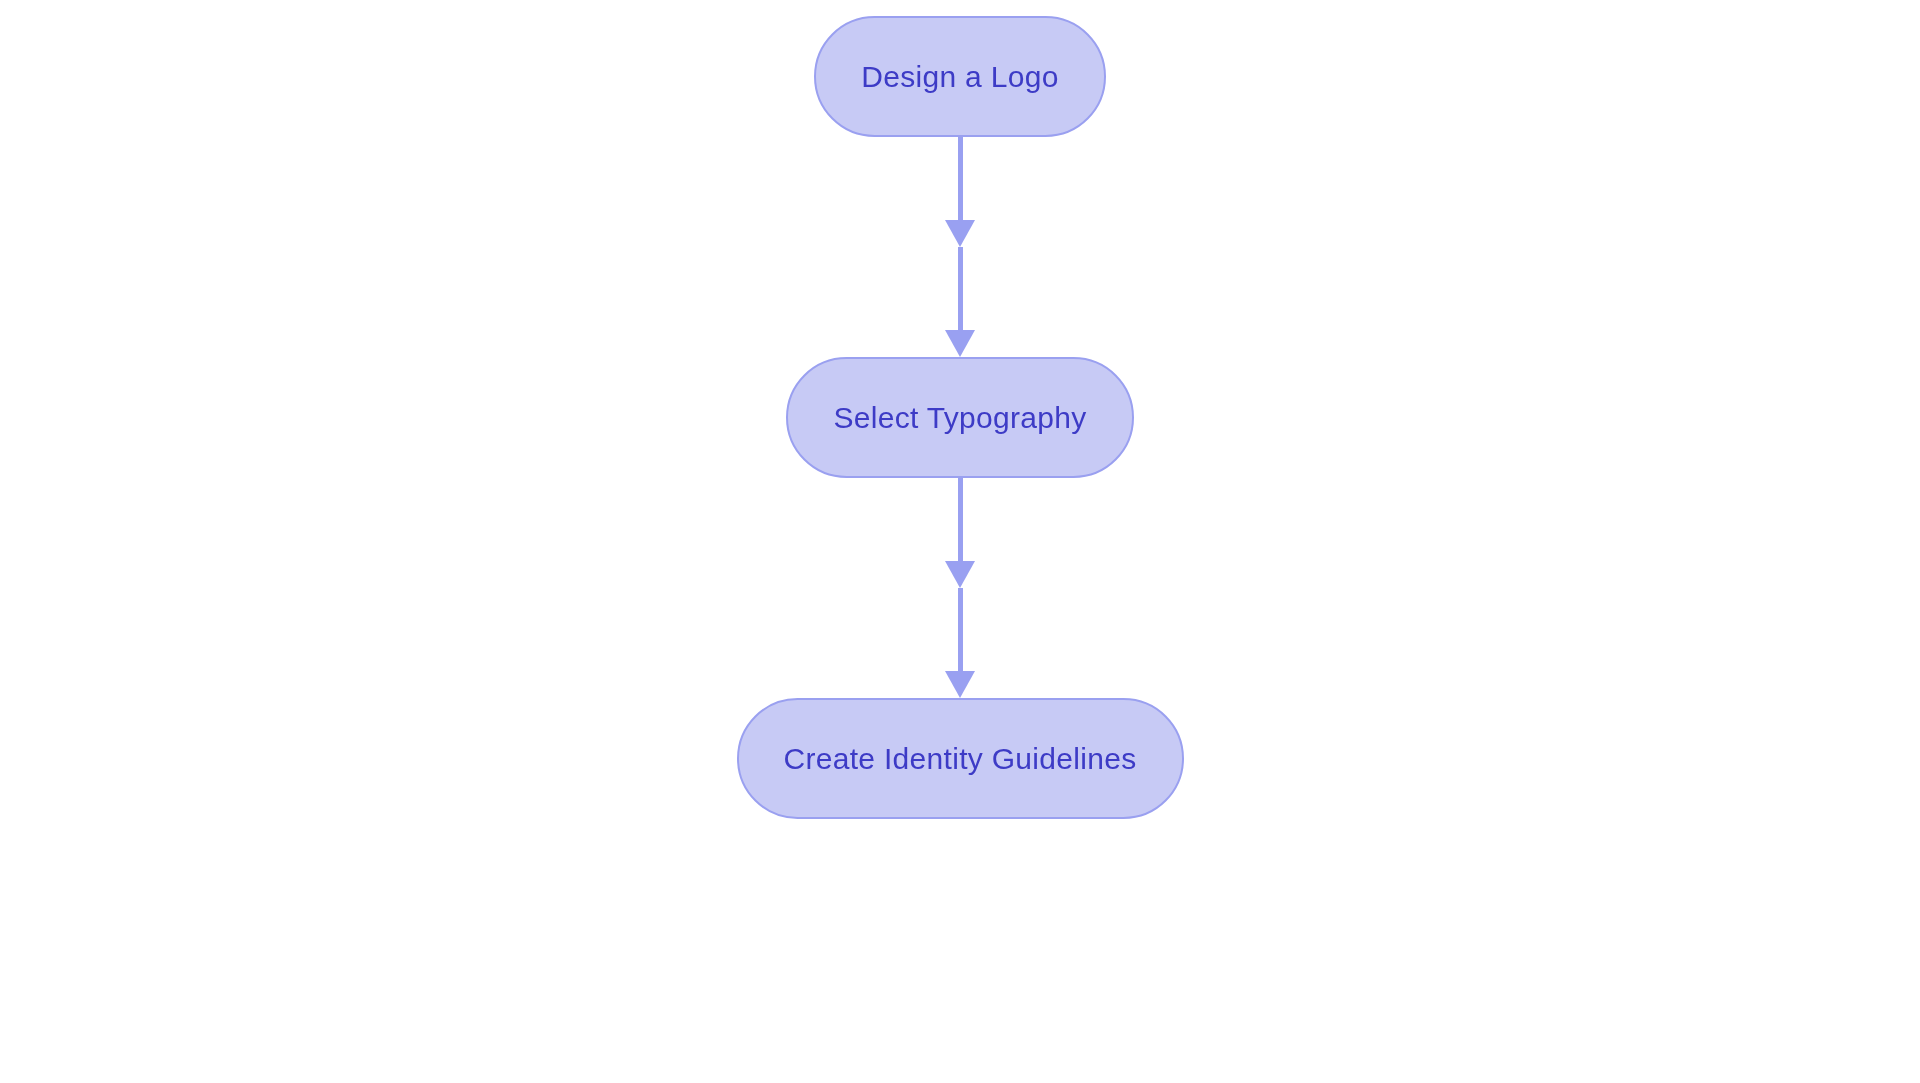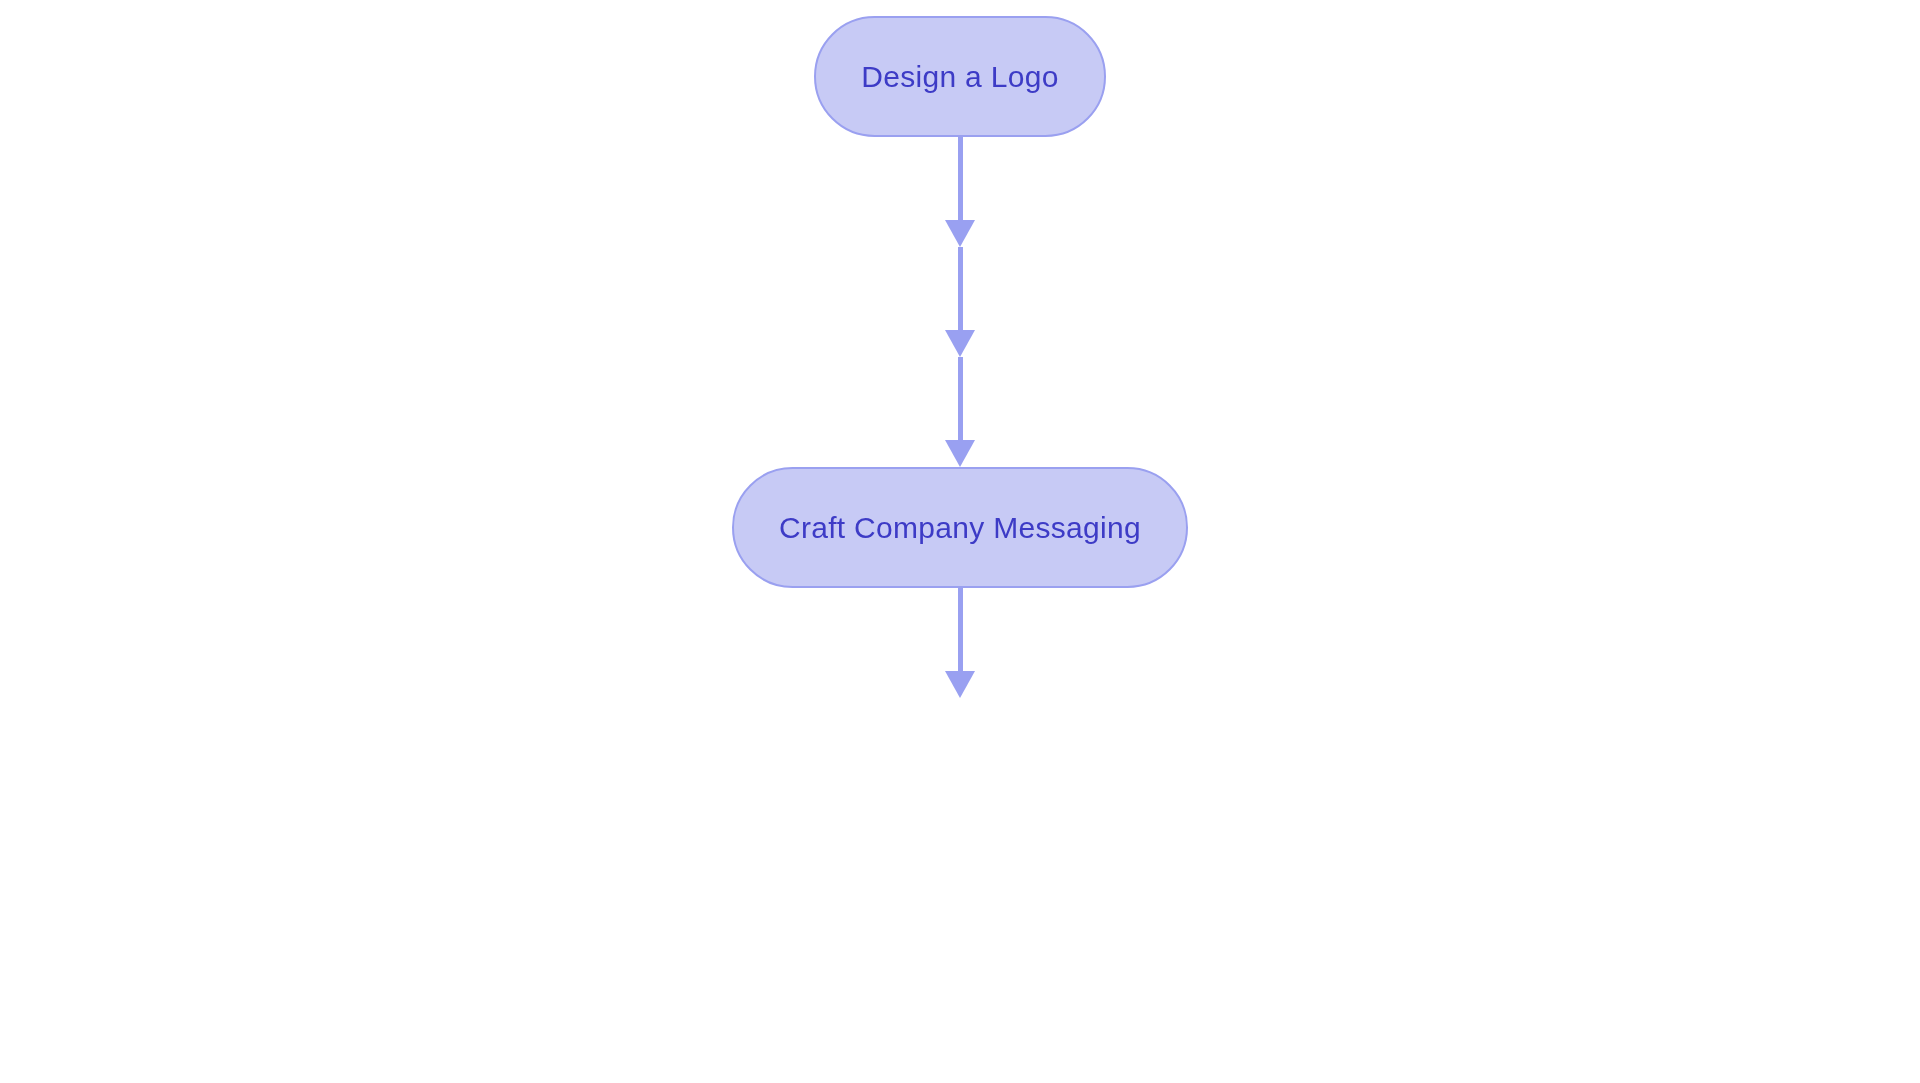--- a/index.html
+++ b/index.html
@@ -77,29 +77,32 @@
     <div class="shaft"></div>
     <div class="head"></div>
   </div>
 
 
   <div class="arrow">
     <div class="shaft"></div>
     <div class="head"></div>
   </div>
 
-
-  <div class="arrow">
-    <div class="shaft"></div>
-    <div class="head"></div>
-  </div>
-
   <div class="node">
-    <span class="label">Craft Company Messaging</span>
+    <span class="label">Select Typography</span>
   </div>
 
   <div class="arrow">
     <div class="shaft"></div>
     <div class="head"></div>
   </div>
 
 
+  <div class="arrow">
+    <div class="shaft"></div>
+    <div class="head"></div>
+  </div>
+
+  <div class="node">
+    <span class="label">Create Identity Guidelines</span>
+  </div>
+
 </div>
 
 </body></html>

